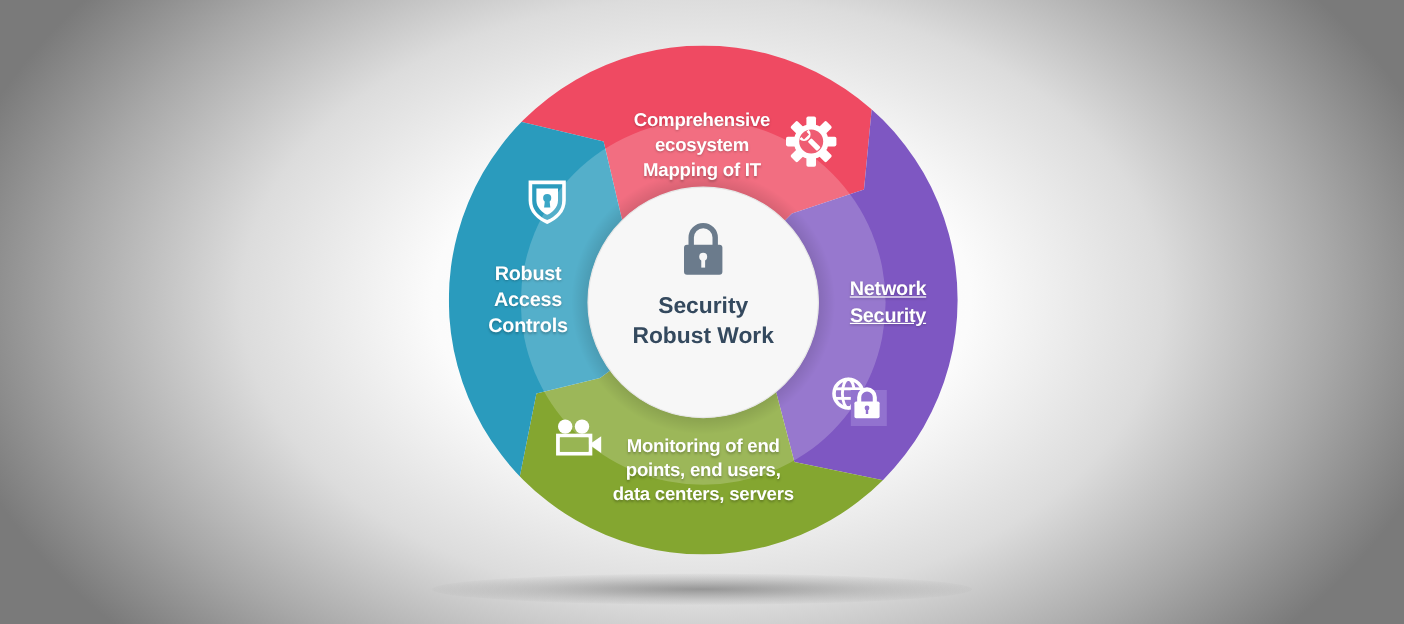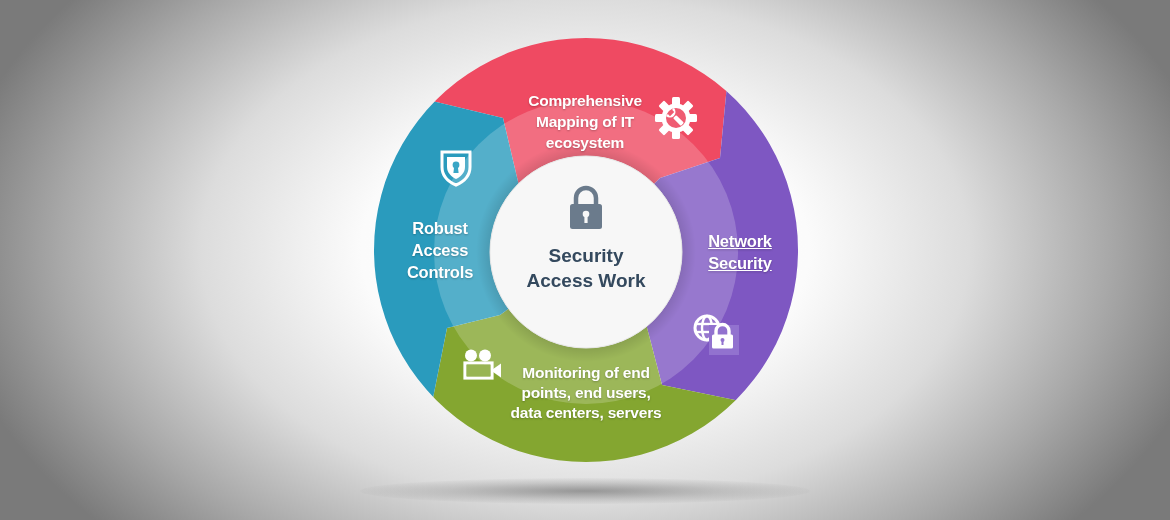--- a/index.html
+++ b/index.html
@@ -109,22 +109,22 @@
       <circle cx="7" cy="6.5" r="6" fill="#ffffff"></circle>
       <circle cx="21" cy="6.5" r="6" fill="#ffffff"></circle>
       <rect x="1" y="14" width="27" height="15" fill="none" stroke="#ffffff" stroke-width="3.2"></rect>
       <rect x="2.6" y="15.6" width="23.8" height="11.8" fill="#98b553"></rect>
       <path d="M27,21.5 L37,14.5 V28.5 Z" fill="#ffffff"></path>
     </g>
   </svg>
 
   <div class="label" style="left:504px; top:64px; width:162px;margin-top:26px;">
     <div>Comprehensive</div>
+    <div>ecosystem</div>
     <div>Mapping of IT</div>
-    <div>ecosystem</div>
   </div>
 
   <div class="label" style="left:690px; top:230px; width:100px; font-size:16.5px; line-height:22px;text-decoration:underline;">
     <div>Network</div>
     <div>Security</div>
   </div>
 
   <div class="label" style="left:390px; top:217px; width:100px; font-size:16.5px; line-height:22px;">
     <div>Robust</div>
     <div>Access</div>
@@ -132,15 +132,15 @@
   </div>
 
   <div class="label" style="left:496px; top:363px; width:180px; line-height:20px;">
     <div>Monitoring of end</div>
     <div>points, end users,</div>
     <div>data centers, servers</div>
   </div>
 
   <div class="center-title">
     <div>Security</div>
-    <div>Access Work</div>
+    <div>Robust Work</div>
   </div>
 </div>
 
 </body></html>

